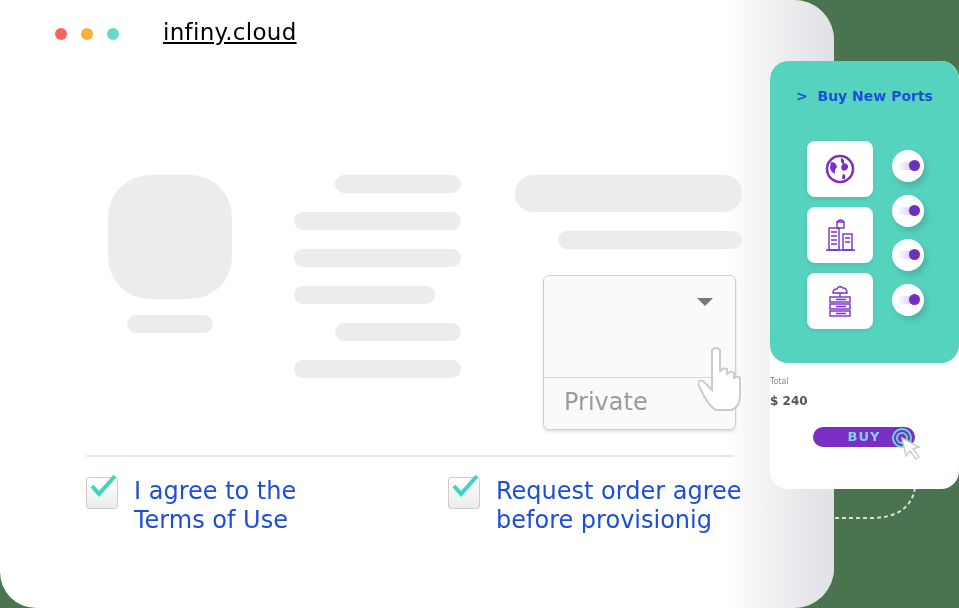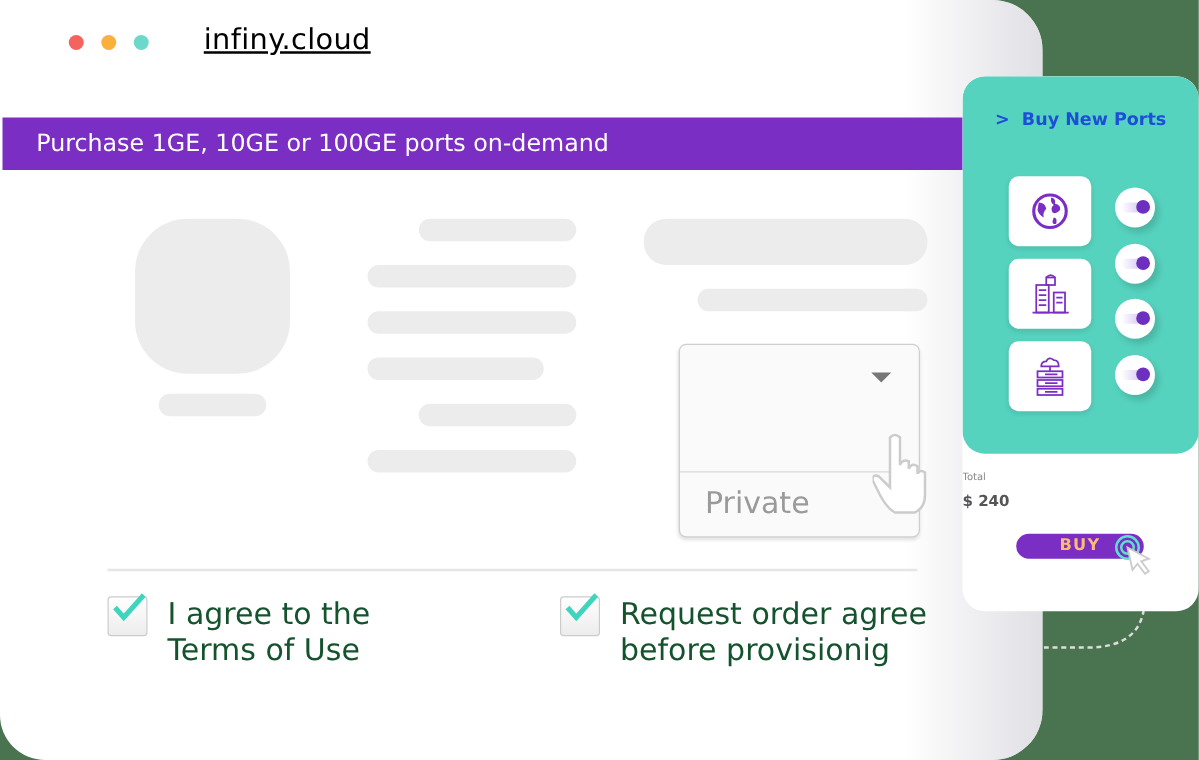--- a/index.html
+++ b/index.html
@@ -14,44 +14,43 @@
   .avatar{position:absolute;left:108px;top:175px;width:124px;height:124px;background:#ececec;border-radius:42px;}
   .select{position:absolute;left:543px;top:275px;width:191px;height:153px;border:1px solid #cfcfcf;border-radius:6px;background:#fafafa;box-shadow:0 2px 3px rgba(0,0,0,0.12);overflow:hidden;}
   .caret{position:absolute;right:22px;top:22px;width:0;height:0;border-left:8px solid transparent;border-right:8px solid transparent;border-top:8px solid #777;}
   .opt{position:absolute;left:0;width:100%;height:50px;box-sizing:border-box;padding-left:20px;font-size:24px;line-height:48px;color:#9a9a9a;}
   .opt.pub{top:51px;border:2px solid #8ae6d8;font-weight:bold;color:#a0a0a0;background:#f3f3f3;}
   .opt.priv{top:101px;border-top:1px solid #d8d8d8;}
   .divider{position:absolute;left:86px;top:455px;width:648px;height:2px;background:#e6e6e6;}
   .chk{position:absolute;display:flex;align-items:flex-start;gap:16px;}
   .box{width:30px;height:30px;border:1px solid #ccc;border-radius:3px;background:linear-gradient(#fff,#ececec);position:relative;margin-top:0;}
   .box svg{position:absolute;left:2px;top:-8px;}
-  .chk-text{font-size:24px;color:#14532d;line-height:29px;}
+  .chk-text{font-size:24px;color:#1d4ed8;line-height:29px;}
   .panel{position:absolute;left:770px;top:61px;width:189px;height:428px;background:#fff;border-radius:18px;overflow:hidden;}
   .panel-top{position:absolute;left:0;top:0;width:100%;height:302px;background:#56d3bf;border-radius:18px;}
   .panel-head{position:absolute;left:26px;top:27px;color:#1d4ed8;font-weight:bold;font-size:14px;}
   .tile{position:absolute;left:37px;width:66px;height:56px;background:#fff;border-radius:8px;box-shadow:0 2px 4px rgba(0,0,0,0.1);display:flex;align-items:center;justify-content:center;}
   .tog{position:absolute;left:122px;width:32px;height:32px;border-radius:50%;background:#fff;box-shadow:3px 4px 6px rgba(0,0,0,0.15);}
   .tog .track{position:absolute;left:5px;top:12px;width:22px;height:8px;border-radius:4px;background:linear-gradient(to right,#fff,#c7b4ef);}
   .tog .knob{position:absolute;left:17px;top:10px;width:11px;height:11px;border-radius:50%;background:#6c2fc0;}
   .total-label{position:absolute;left:0;width:100%;top:316px;text-align:left;font-size:8px;color:#888;}
   .total-val{position:absolute;left:0;width:100%;top:333px;text-align:left;font-size:12px;font-weight:bold;color:#555;}
-  .buy{position:absolute;left:43px;top:366px;width:102px;height:20px;border-radius:10px;background:#7b2ec4;color:#fdba74;font-size:13px;font-weight:bold;line-height:20px;text-align:center;letter-spacing:1px;}
+  .buy{position:absolute;left:43px;top:366px;width:102px;height:20px;border-radius:10px;background:#7b2ec4;color:#7dd3fc;font-size:13px;font-weight:bold;line-height:20px;text-align:center;letter-spacing:1px;}
 </style>
 </head>
 <body>
 
 <div class="window">
   <div class="shade"></div>
   <div class="dots">
     <div class="dot" style="background:#f4645f"></div>
     <div class="dot" style="background:#fbb03b"></div>
     <div class="dot" style="background:#6cd8c9"></div>
   </div>
   <div class="title">infiny.cloud</div>
-  <div class="banner">Purchase 1GE, 10GE or 100GE ports on-demand</div>
 
   <div class="avatar"></div>
   <div class="sk" style="left:127px;top:315px;width:86px;height:18px;"></div>
   <div class="sk" style="left:335px;top:175px;width:126px;height:18px;"></div>
   <div class="sk" style="left:294px;top:212px;width:167px;height:18px;"></div>
   <div class="sk" style="left:294px;top:249px;width:167px;height:18px;"></div>
   <div class="sk" style="left:294px;top:286px;width:141px;height:18px;"></div>
   <div class="sk" style="left:335px;top:323px;width:126px;height:18px;"></div>
   <div class="sk" style="left:294px;top:360px;width:167px;height:18px;"></div>
   <div class="sk" style="left:515px;top:175px;width:227px;height:37px;border-radius:18px;"></div>

